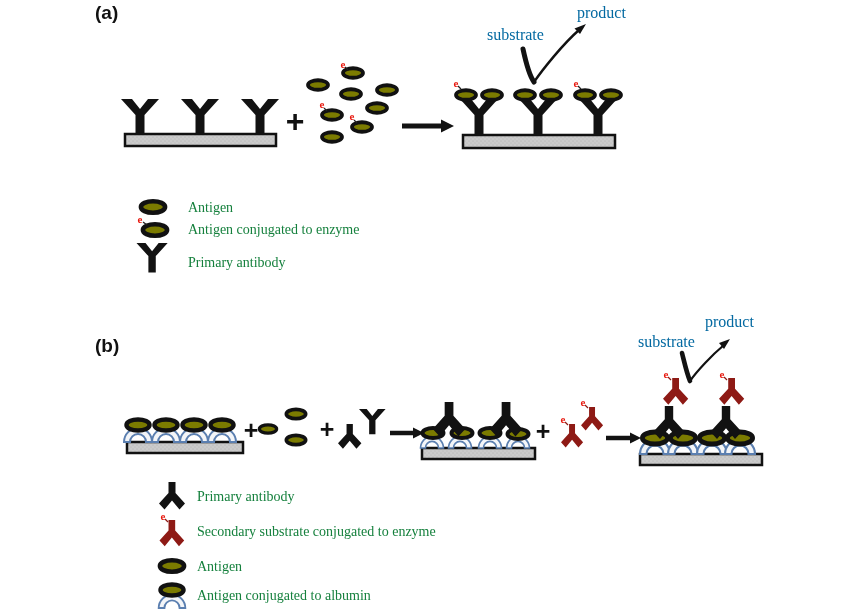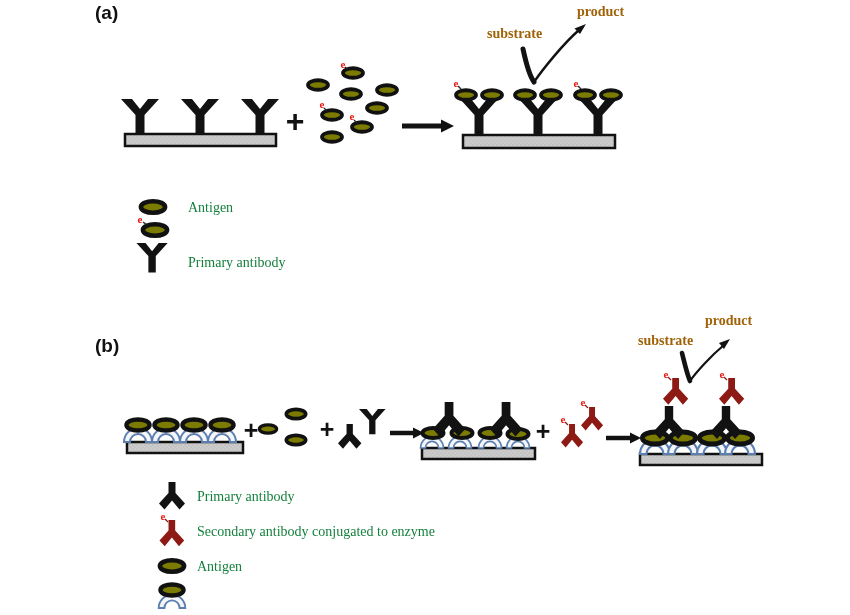--- a/index.html
+++ b/index.html
@@ -1,19 +1,19 @@
 <!DOCTYPE html>
 <html><head>
 <meta charset="utf-8">
 <style>
   html,body{margin:0;padding:0;background:#ffffff;}
   .canvas{position:relative;width:850px;height:615px;background:#ffffff;overflow:hidden;
           font-family:"Liberation Serif", serif;}
   .canvas svg{position:absolute;left:0;top:0;}
-  .lbl{position:absolute;color:#a16207;font-size:14px;line-height:1.1;white-space:nowrap;font-weight:bold;}
+  .lbl{position:absolute;color:#0369a1;font-size:16px;line-height:1.1;white-space:nowrap;}
   .panel-title{position:absolute;color:#111;font-family:"Liberation Sans",sans-serif;
                font-weight:bold;font-size:19px;}
   .legend-label{position:absolute;color:#15803d;font-size:14px;white-space:nowrap;}
 </style>
 </head>
 <body>
 
 <div class="canvas">
 
 <svg width="850" height="615" viewBox="0 0 850 615">
@@ -209,23 +209,25 @@
       <use href="#antigen" transform="translate(172,590) scale(1.1)"></use>
     </g>
   </g>
 </svg>
 
 <div class="panel-title" style="left:95px;top:2px;">(a)</div>
 <div class="lbl" style="left:487px;top:26px;">substrate</div>
 <div class="lbl" style="left:577px;top:4px;">product</div>
 
 <div class="legend-label" style="left:188px;top:200px;">Antigen</div>
+<div class="legend-label" style="left:188px;top:222px;">Antigen conjugated to enzyme</div>
 <div class="legend-label" style="left:188px;top:255px;">Primary antibody</div>
 
 <div class="panel-title" style="left:95px;top:335px;">(b)</div>
 <div class="lbl" style="left:638px;top:333px;">substrate</div>
 <div class="lbl" style="left:705px;top:313px;">product</div>
 
 <div class="legend-label" style="left:197px;top:489px;">Primary antibody</div>
-<div class="legend-label" style="left:197px;top:524px;">Secondary antibody conjugated to enzyme</div>
+<div class="legend-label" style="left:197px;top:524px;">Secondary substrate conjugated to enzyme</div>
 <div class="legend-label" style="left:197px;top:559px;">Antigen</div>
+<div class="legend-label" style="left:197px;top:588px;">Antigen conjugated to albumin</div>
 
 </div>
 
 </body></html>

